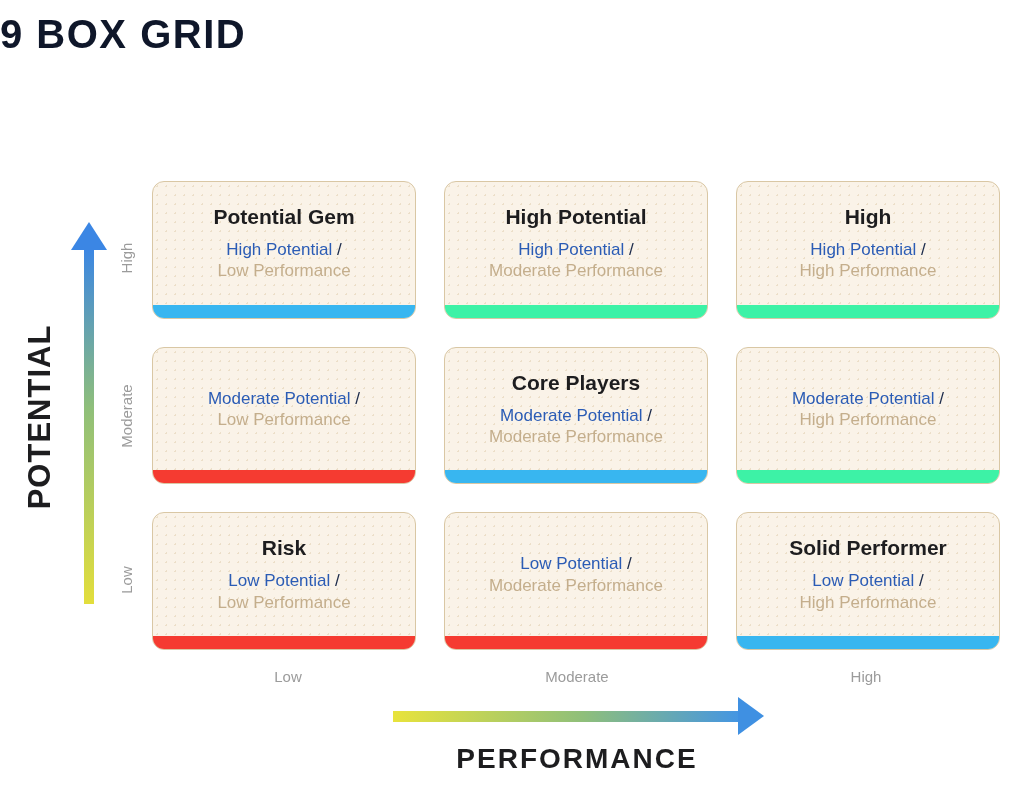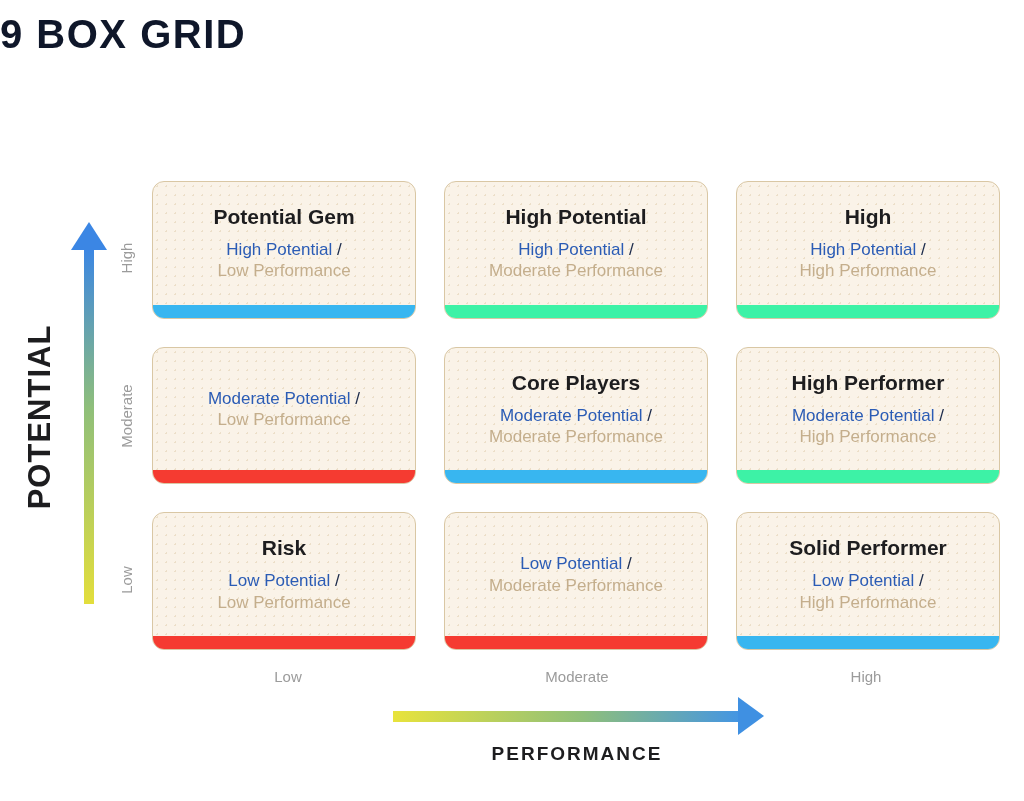--- a/index.html
+++ b/index.html
@@ -86,21 +86,21 @@
   .x-arrow-head {
     position: absolute; left: 738px; top: 697px;
     width: 0; height: 0;
     border-top: 19px solid transparent;
     border-bottom: 19px solid transparent;
     border-left: 26px solid #3f90e2;
   }
   .x-axis-label {
     position: absolute; top: 743px; left: 577px;
     transform: translateX(-50%);
-    font-size: 19px; font-weight: 700; color: #1d1d1f; letter-spacing: 2px;
+    font-size: 28px; font-weight: 700; color: #1d1d1f; letter-spacing: 2px;
   }
 </style>
 </head>
 <body>
 
 <div class="stage">
 
   <div class="main-title">9 BOX GRID</div>
 
   <div class="y-axis-label">POTENTIAL</div>
@@ -155,21 +155,20 @@
       <div class="card-title">Core Players</div>
       <div class="card-sub">
         <span class="pot-text">Moderate Potential</span>
         <span class="slash">/</span><br>
         <span class="perf-text">Moderate Performance</span>
       </div>
       <div class="bar" style="background: rgb(56, 182, 240);"></div>
     </div>
 
     <div class="card">
-      <div class="card-title">High Performer</div>
       <div class="card-sub">
         <span class="pot-text">Moderate Potential</span>
         <span class="slash">/</span><br>
         <span class="perf-text">High Performance</span>
       </div>
       <div class="bar" style="background: rgb(61, 242, 166);"></div>
     </div>
 
     <div class="card">
       <div class="card-title">Risk</div>

